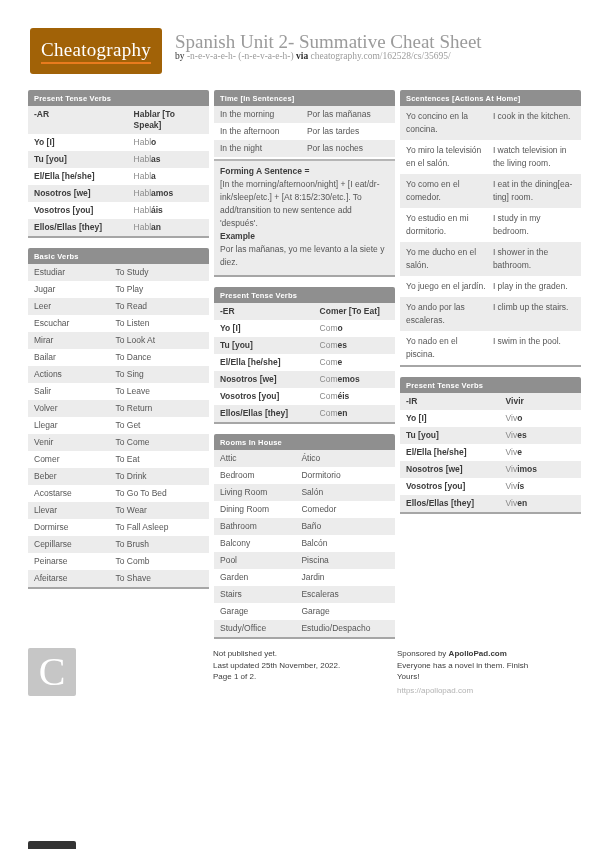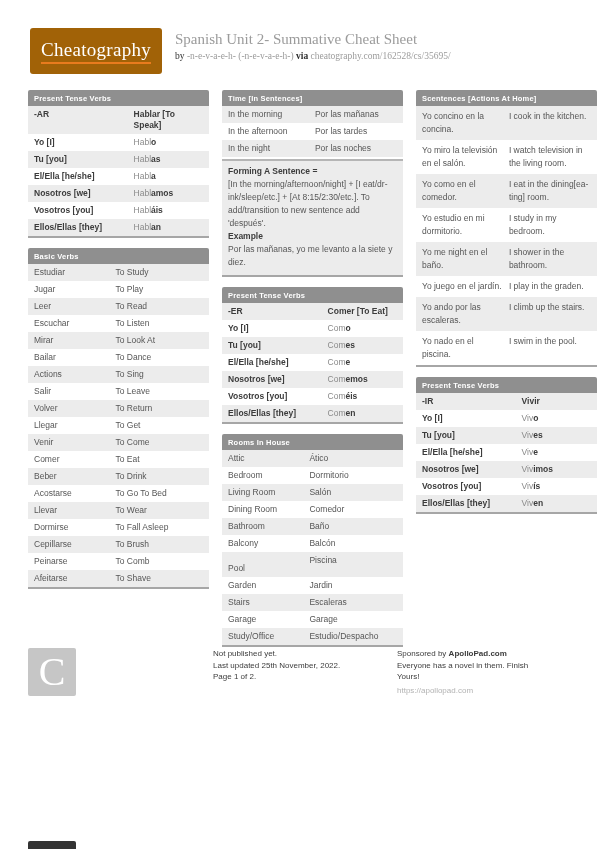--- a/index.html
+++ b/index.html
@@ -5,28 +5,28 @@
   html,body { margin:0; padding:0; background:#ffffff; }
   .page { position:relative; width:600px; height:849px; background:#ffffff; overflow:hidden;
           font-family:"Liberation Sans", sans-serif; }
 
   
   .logo-box { position:absolute; left:30px; top:28px; width:132px; height:46px;
               background:#a16207; border-radius:3px; display:flex; align-items:center; justify-content:center; }
   .logo-text { font-family:"Liberation Serif", serif; color:#ffffff; font-size:19px;
                border-bottom:2px solid #e87b1e; padding-bottom:1px; letter-spacing:0.3px; }
   .sheet-title { position:absolute; left:175px; top:31px; font-family:"Liberation Serif", serif;
-                 color:#9b9b9b; font-size:15px; }
+                 color:#9b9b9b; font-size:19px; }
   .byline { position:absolute; left:175px; top:51px; font-family:"Liberation Serif", serif;
             font-size:9.5px; color:#2e2e2e; }
   .byline .lnk { color:#9b9b9b; text-decoration:none; }
   .byline .via { font-weight:bold; }
 
   
-  .cols { position:absolute; left:28px; top:90px; width:549px; display:flex; gap:13px; align-items:flex-start; }
+  .cols { position:absolute; left:28px; top:90px; width:549px; display:flex; gap:5px; align-items:flex-start; }
   .col { flex:0 0 181px; width:181px; }
   .section { margin-bottom:10px; border-bottom:2px solid #a6a6a6; }
   .sec-title { background:#8f8f8f; color:#ffffff; font-size:7.5px; font-weight:bold;
                padding:3.5px 6px; border-radius:2px 2px 0 0; letter-spacing:0.2px; }
   .row { display:flex; font-size:8.5px; line-height:11px; color:#565656; }
   .row.shade { background:#ececec; }
   .cell { padding:3px 0 3px 6px; box-sizing:border-box; }
   .cell.rc { flex:1; padding-right:4px; }
   .roomy .cell { padding-top:4px; padding-bottom:4px; line-height:13px; }
   .conj .cell.lc { font-weight:bold; color:#3c3c3c; }
@@ -255,21 +255,21 @@
           </div>
           <div class="row shade">
             <div class="cell lc" style="width: 45%;">Bathroom</div>
             <div class="cell rc">Baño</div>
           </div>
           <div class="row">
             <div class="cell lc" style="width: 45%;">Balcony</div>
             <div class="cell rc">Balcón</div>
           </div>
           <div class="row shade">
-            <div class="cell lc" style="width: 45%; margin-top: 8px;">Pool</div>
+            <div class="cell lc" style="width: 45%;">Pool</div>
             <div class="cell rc">Piscina</div>
           </div>
           <div class="row">
             <div class="cell lc" style="width: 45%;">Garden</div>
             <div class="cell rc">Jardin</div>
           </div>
           <div class="row shade">
             <div class="cell lc" style="width: 45%;">Stairs</div>
             <div class="cell rc">Escaleras</div>
           </div>
@@ -296,21 +296,21 @@
           </div>
           <div class="row shade">
             <div class="cell lc" style="width: 48%;">Yo como en el comedor.</div>
             <div class="cell rc">I eat in the dining[ea­ting] room.</div>
           </div>
           <div class="row">
             <div class="cell lc" style="width: 48%;">Yo estudio en mi dormitorio.</div>
             <div class="cell rc">I study in my bedroom.</div>
           </div>
           <div class="row shade">
-            <div class="cell lc" style="width: 48%;">Yo me night en el baño.</div>
+            <div class="cell lc" style="width: 48%;">Yo me ducho en el salón.</div>
             <div class="cell rc">I shower in the bathroom.</div>
           </div>
           <div class="row">
             <div class="cell lc" style="width: 48%;">Yo juego en el jardín.</div>
             <div class="cell rc">I play in the graden.</div>
           </div>
           <div class="row shade">
             <div class="cell lc" style="width: 48%;">Yo ando por las escaleras.</div>
             <div class="cell rc">I climb up the stairs.</div>
           </div>

